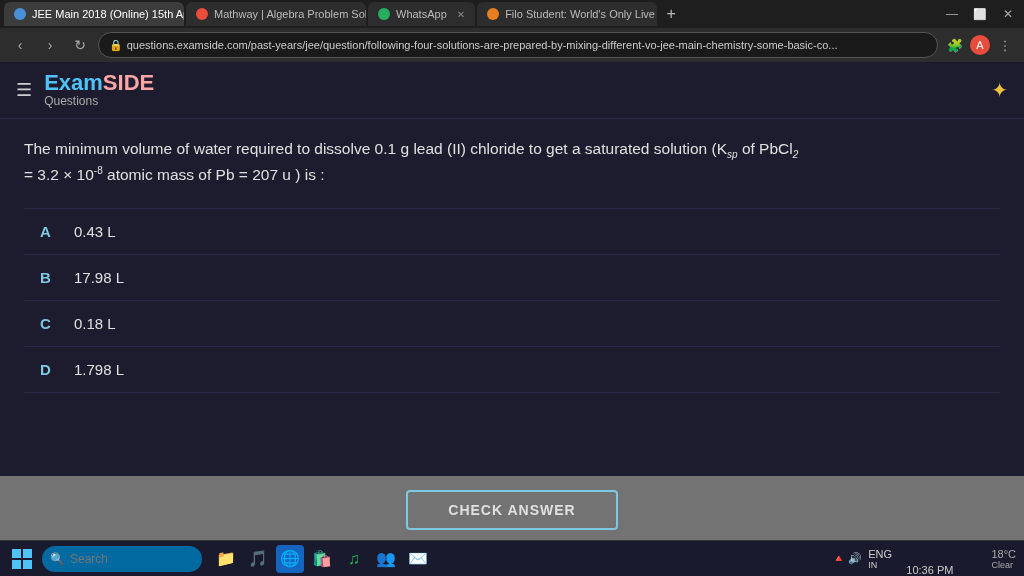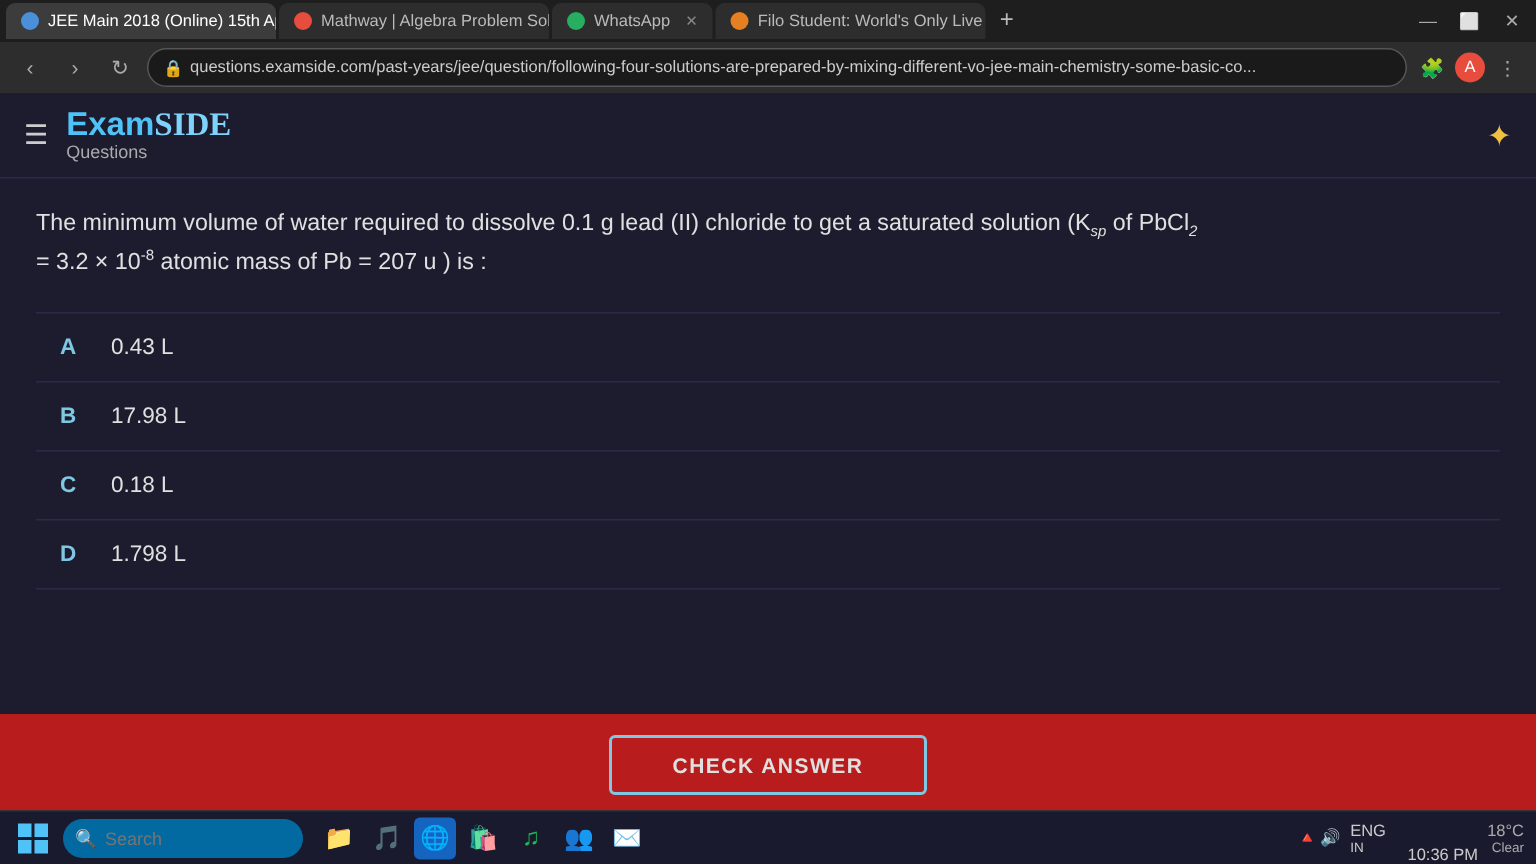--- a/index.html
+++ b/index.html
@@ -222,21 +222,21 @@
     .option-text {
       font-size: 15px;
       color: #e0e0e0;
     }
 
     
     .button-row {
       display: flex;
       justify-content: center;
       padding: 14px 0 10px 0;
-      background: #b91c1c;
+      background: #737373;
     }
     .check-answer-btn {
       background: transparent;
       border: 2px solid #7ec8e3;
       color: #e0e0e0;
       font-size: 14px;
       font-weight: 600;
       letter-spacing: 1px;
       padding: 10px 40px;
       border-radius: 4px;
@@ -385,21 +385,21 @@
   </div>
 </div>
 
 <div class="app-container">
 
   <div class="app-header">
     <div class="header-left">
       <span class="hamburger">☰</span>
       <div class="logo-container">
         <span class="logo-text">
-          <span>Exam</span><span style="color:#7dd3fc;font-family:Liberation Serif, serif;">SIDE</span>
+          <span>Exam</span><span style="color:#fca5a5;">SIDE</span>
         </span>
         <span class="logo-subtitle">Questions</span>
       </div>
     </div>
     <span class="header-right">✦</span>
   </div>
 
   <div class="question-content">
     <div class="question-text">
       <span>The minimum volume of water required to dissolve 0.1 g lead (II) chloride to get a saturated solution (K</span><span><sub>sp</sub></span><span> of PbCl</span><sub>2</sub>
@@ -462,18 +462,18 @@
     <div class="taskbar-sys">
       <div>
         <div>ENG</div>
         <div style="font-size:9px;">IN</div>
       </div>
     </div>
     <div class="taskbar-clock">
       <div>10:36 PM</div>
       <div>24-11-2022</div>
     </div>
-    <div style="font-size:11px;color:#aaa;display:flex;flex-direction:column;align-items:flex-end;">
+    <div style="font-size:11px;color:#aaa;display:flex;flex-direction:column;align-items:flex-start;margin-left:32px;">
       <span>18°C</span>
       <span style="font-size:9px;">Clear</span>
     </div>
   </div>
 </div>
 
 </body></html>

